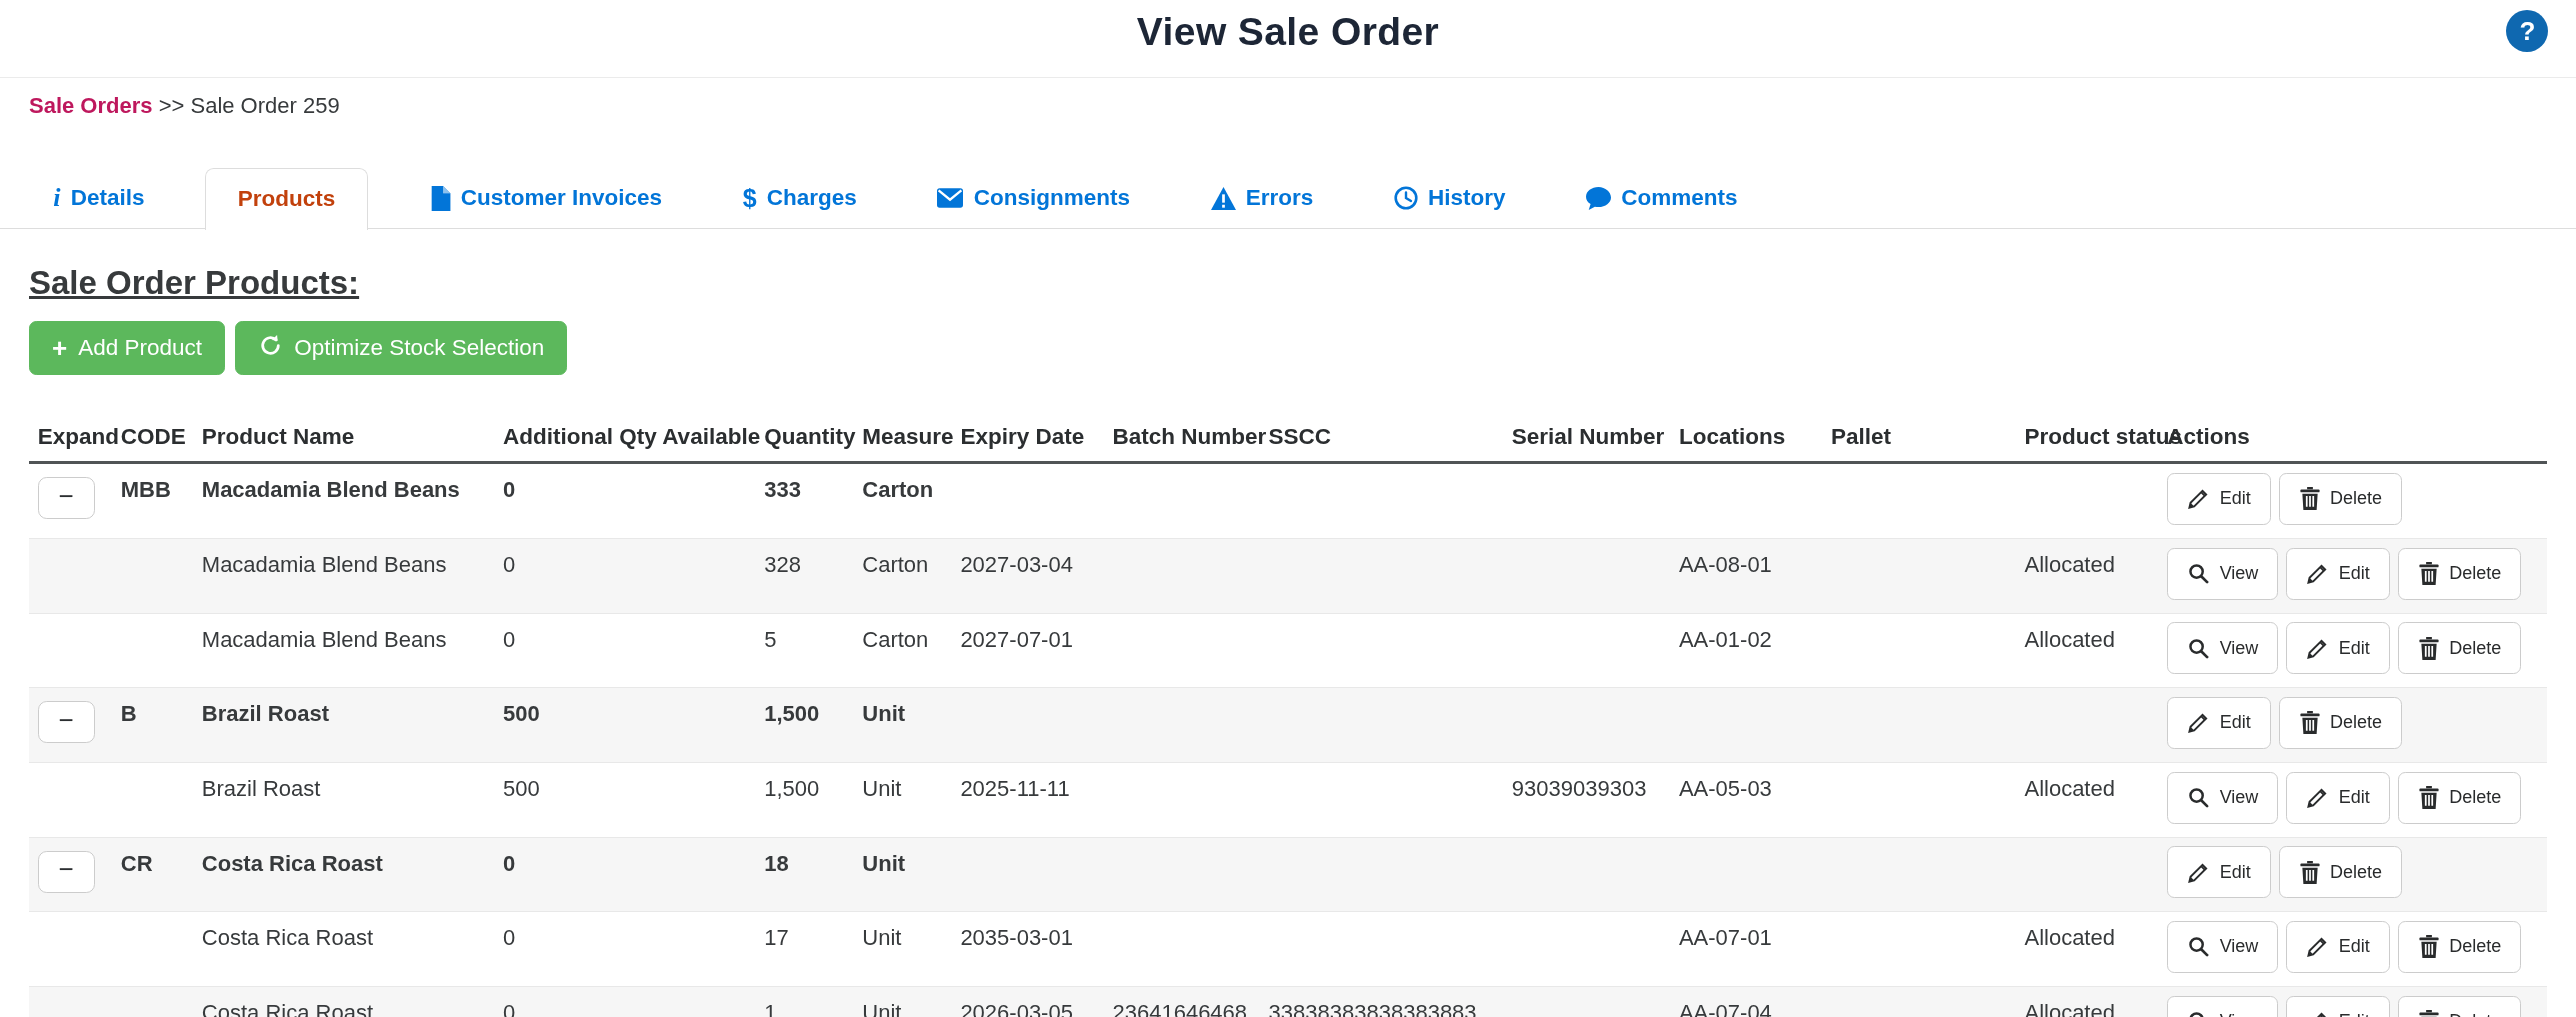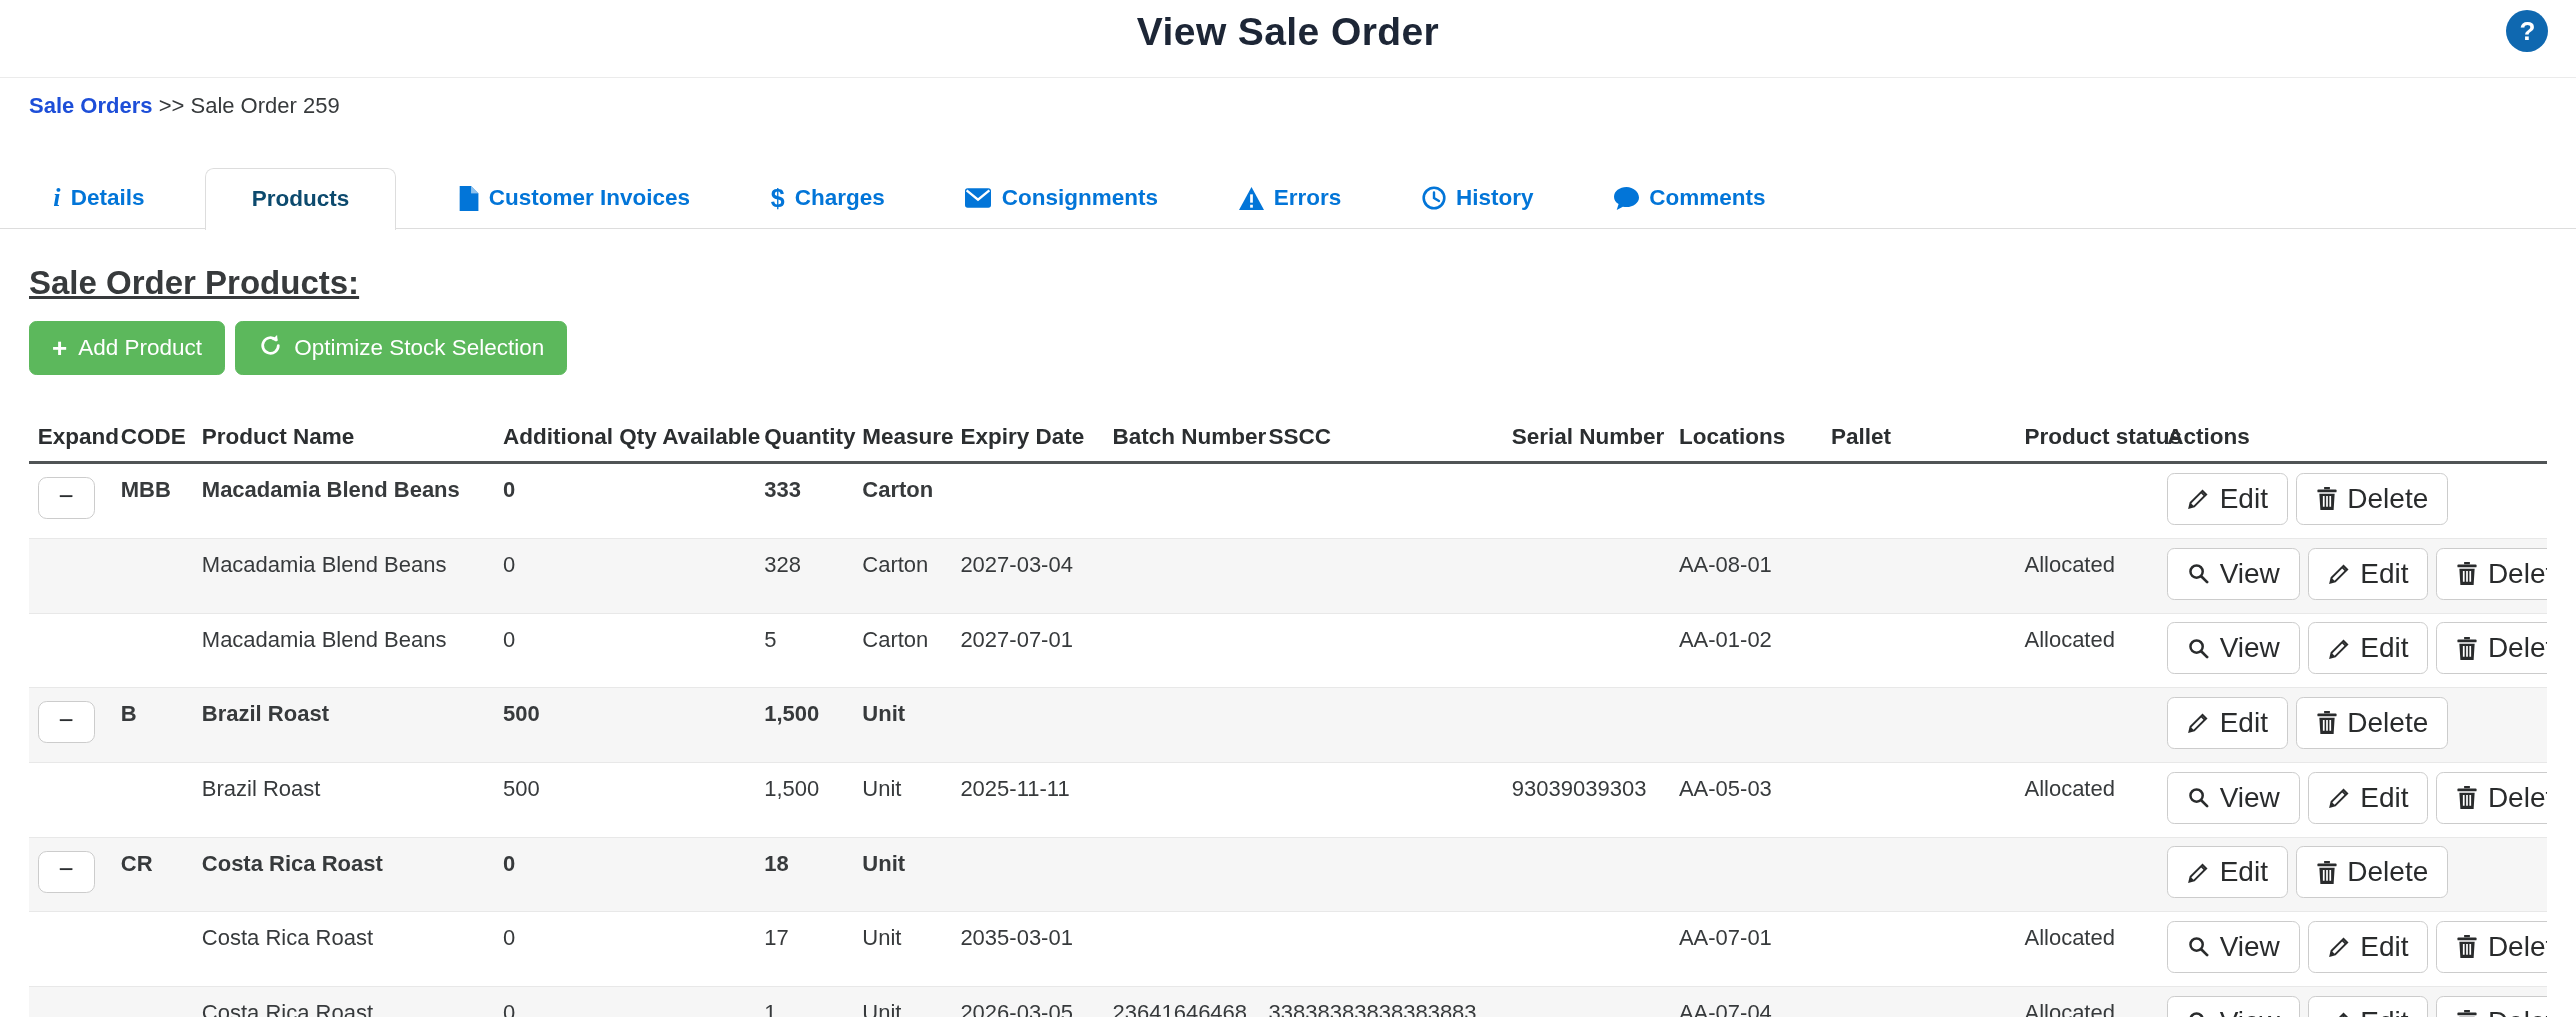--- a/index.html
+++ b/index.html
@@ -9,30 +9,30 @@
   
   .header{position:relative;padding-top:10.2px;}
   .title{margin:0;text-align:center;font-size:39px;font-weight:bold;color:#1d2636;letter-spacing:0.4px;}
   .help-btn{position:absolute;right:27.6px;top:10.2px;width:42px;height:42px;border-radius:50%;
     background:#0f68b0;color:#fff;font-size:26px;font-weight:bold;display:flex;
     align-items:center;justify-content:center;cursor:pointer;border:none;}
   .header-rule{border-bottom:1.5px solid #ebebeb;margin-top:23px;}
 
   
   .breadcrumb{margin:14.5px 0 0 29px;font-size:22px;}
-  .breadcrumb a{color:#1d4ed8;font-weight:bold;text-decoration:none;cursor:pointer;}
+  .breadcrumb a{color:#be185d;font-weight:bold;text-decoration:none;cursor:pointer;}
   .breadcrumb .bc-rest{color:#373a3c;}
 
   
   .tabs{display:flex;align-items:flex-end;margin-top:49px;padding-left:33px;
     border-bottom:1.5px solid #ddd;column-gap:40px;}
   .tab{display:flex;align-items:center;gap:10.2px;color:#0275d8;font-weight:bold;font-size:22.5px;
     padding:0 20.3px;height:60px;cursor:pointer;white-space:nowrap;}
-  .tab.active{color:#0c4a6e;background:#fff;border:1.5px solid #ddd;border-bottom:none;
-    border-radius:8.7px 8.7px 0 0;margin-bottom:-1.5px;height:61px;padding:0 46px;}
+  .tab.active{color:#c2410c;background:#fff;border:1.5px solid #ddd;border-bottom:none;
+    border-radius:8.7px 8.7px 0 0;margin-bottom:-1.5px;height:61px;padding:0 32px;}
   .txt-icon{display:inline-block;line-height:1;}
   .info-i{font-family:"Liberation Serif",serif;font-style:italic;font-weight:bold;font-size:26px;}
   .dollar{font-size:25px;font-weight:bold;}
   .tab svg{display:block;}
 
   
   .section-heading{margin:35px 0 0 29px;font-size:33px;font-weight:bold;color:#373a3c;text-decoration:underline;}
   .toolbar{margin:19px 0 0 29px;display:flex;gap:10.2px;}
   .btn-success{display:inline-flex;align-items:center;gap:11px;background:#5cb85c;color:#fff;
     border:1.5px solid #5cb85c;border-radius:7.3px;height:54px;padding:0 22px;font-size:22.5px;
@@ -50,21 +50,21 @@
   tr.parent td{font-weight:bold;}
   th.col-qty,td.col-qty{padding-right:17.4px;}
   th.col-serial,td.col-serial{text-align:left;}
   th.col-status,td.col-status{padding-left:29px;}
   td.col-actions{padding-top:8.7px;}
 
   .expand-btn{width:57px;height:42px;background:#fff;border:1.5px solid #ccc;border-radius:8.7px;
     font-size:26px;color:#2b2e30;display:flex;align-items:center;justify-content:center;
     cursor:pointer;line-height:0;padding:0 0 4.4px 0;}
   .action-btn{display:inline-flex;align-items:center;gap:9.4px;background:#fff;border:1.5px solid #ccc;
-    border-radius:7.3px;height:52px;padding:0 19px;font-size:28px;color:#292b2c;margin-right:8px;
+    border-radius:7.3px;height:52px;padding:0 19px;font-size:18px;color:#292b2c;margin-right:8px;
     font-weight:normal;font-family:"Liberation Sans",sans-serif;cursor:pointer;}
   .action-btn svg{display:block;}
 </style>
 </head>
 <body>
 
 <div class="page">
 
   <div class="header">
     <h1 class="title">View Sale Order</h1>

